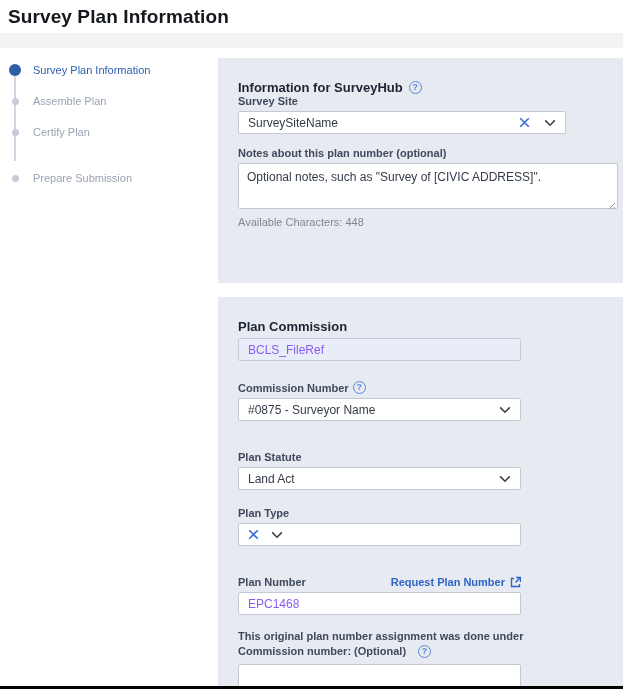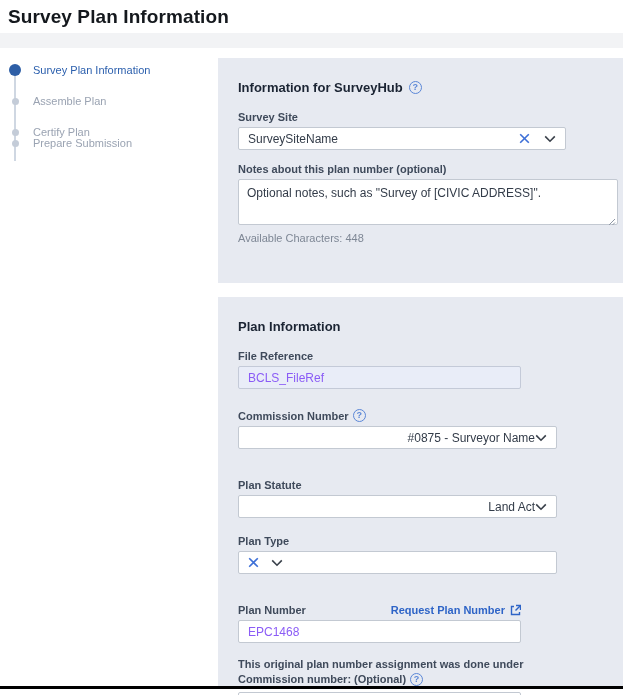--- a/index.html
+++ b/index.html
@@ -60,26 +60,26 @@
     font-family: "Liberation Sans", sans-serif; font-size: 12px; color: #333c49;
     padding: 6px 8px;
   }
   .resize-grip { position: absolute; right: 2px; bottom: 3px; cursor: nwse-resize; display: flex; }
   .text-input {
     display: block; width: 283px; height: 23px; border: 1px solid #c3c9d2; border-radius: 2px;
     background: #fff; font-family: "Liberation Sans", sans-serif; font-size: 12px;
     color: #8b5cf6; padding: 0 9px;
   }
   .text-input.readonly { background: #e9edf8; border-color: #c4cad8; }
-  .w-narrow { width: 319px; text-align: right; }
+  .w-narrow { width: 283px; }
   .row-between { display: flex; align-items: center; justify-content: space-between; width: 283px; }
   .link { display: inline-flex; align-items: flex-end; gap: 4px; color: #2e64c7; font-size: 11px; font-weight: 700; text-decoration: none; cursor: pointer; }
   .multiline-label { font-size: 11px; font-weight: 700; color: #3f4a5b; line-height: 15px; width: 300px; }
   .bottom-rule { position: absolute; left: 0; top: 686px; width: 623px; height: 3px; background: #000; }
-  .mt4 { margin-top: 4px; } .mt5 { margin-top: 5px; } .mt8 { margin-top: 16px; }
+  .mt4 { margin-top: 4px; } .mt5 { margin-top: 5px; } .mt8 { margin-top: 0; }
   .mt13 { margin-top: 13px; } .mt14 { margin-top: 14px; } .mt17 { margin-top: 17px; }
   .mt18 { margin-top: 30px; } .mt20 { margin-top: 20px; } .mt3 { margin-top: 3px; }
 </style>
 </head>
 <body>
 
 <div class="screen">
 
   <div class="page-title">Survey Plan Information</div>
   <div class="band"></div>
@@ -98,21 +98,21 @@
           <span class="dot-pending"></span>
         </span>
       <span class="step-label">Assemble Plan</span>
     </div>
     <div class="step pending" style="top:84px;">
       <span class="step-dot-wrap">
           <span class="dot-pending"></span>
         </span>
       <span class="step-label">Certify Plan</span>
     </div>
-    <div class="step pending" style="top:95px;">
+    <div class="step pending" style="top:130px;">
       <span class="step-dot-wrap">
           <span class="dot-pending"></span>
         </span>
       <span class="step-label">Prepare Submission</span>
     </div>
   </div>
 
   <div class="panel panel-1">
     <div class="section-heading-row">
       <span class="section-heading">Information for SurveyHub</span>
@@ -140,23 +140,22 @@
       <span class="resize-grip">
         <svg width="8" height="8" viewBox="0 0 8 8">
             <path d="M7 1 L1 7 M7 4.5 L4.5 7" stroke="#8f98a6" stroke-width="1" fill="none"></path>
           </svg>
       </span>
     </div>
     <div class="muted mt3">Available Characters: 448</div>
   </div>
 
   <div class="panel panel-2">
-    <div class="section-heading">Plan Information</div>
-
-    <div class="field-label mt8">File Reference</div>
+    <div class="section-heading">Plan Commission</div>
+
     <input class="text-input readonly mt4" readonly="" value="BCLS_FileRef" style="">
 
     <div class="label-row mt20">
       <span class="field-label">Commission Number</span>
       <span class="qicon">?</span>
     </div>
     <div class="combo w-narrow mt4">
       <span class="val">#0875 - Surveyor Name</span>
       <span class="icon-btn">
         <svg width="12" height="8" viewBox="0 0 12 8">
@@ -199,21 +198,21 @@
               <path d="M7 1.5 H11.5 V6" stroke="#2e64c7" stroke-width="1.4" fill="none"></path>
               <path d="M11 2 L6.5 6.5" stroke="#2e64c7" stroke-width="1.4" fill="none"></path>
             </svg>
         </span>
       </a>
     </div>
     <input class="text-input mt4" value="EPC1468" style="">
 
     <div class="multiline-label mt14">
       <span>This original plan number assignment was done under</span><br>
-      <span style="display:inline-flex;align-items:center;gap:4px;">
+      <span style="display:inline-flex;align-items:center;gap:12px;">
         <span>Commission number: (Optional)</span>
         <span class="qicon">?</span>
       </span>
     </div>
     <input class="text-input mt5" style="height: 24px;" value="">
   </div>
 
   <div class="bottom-rule"></div>
 </div>
 

